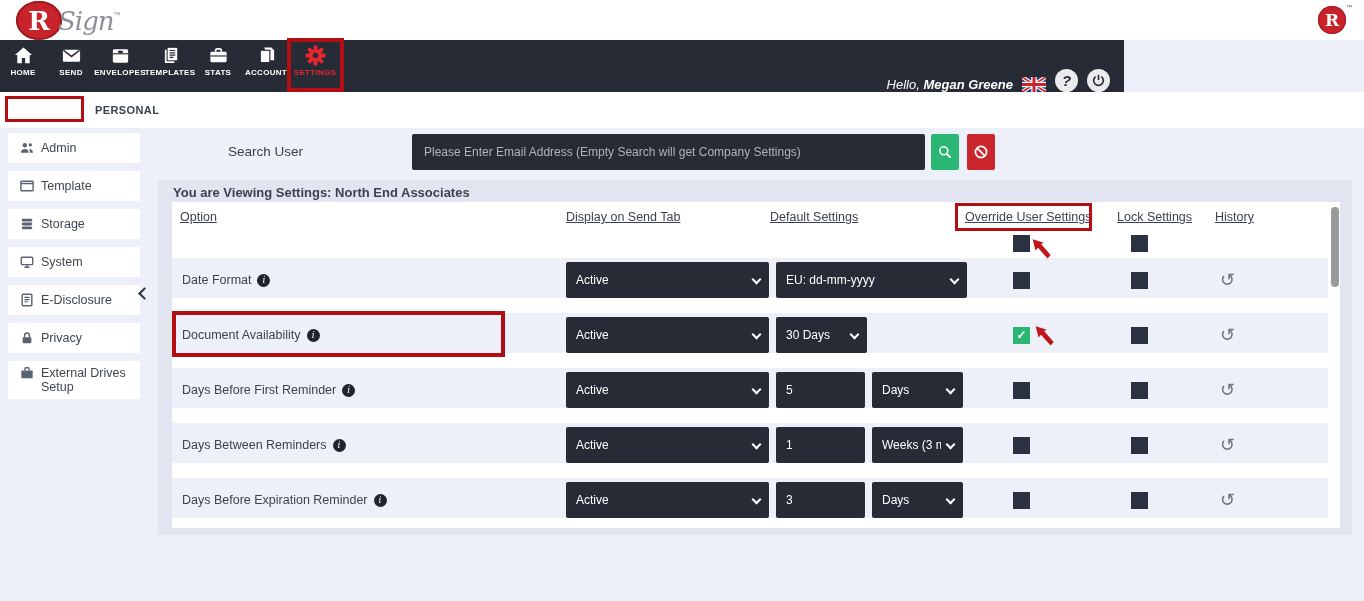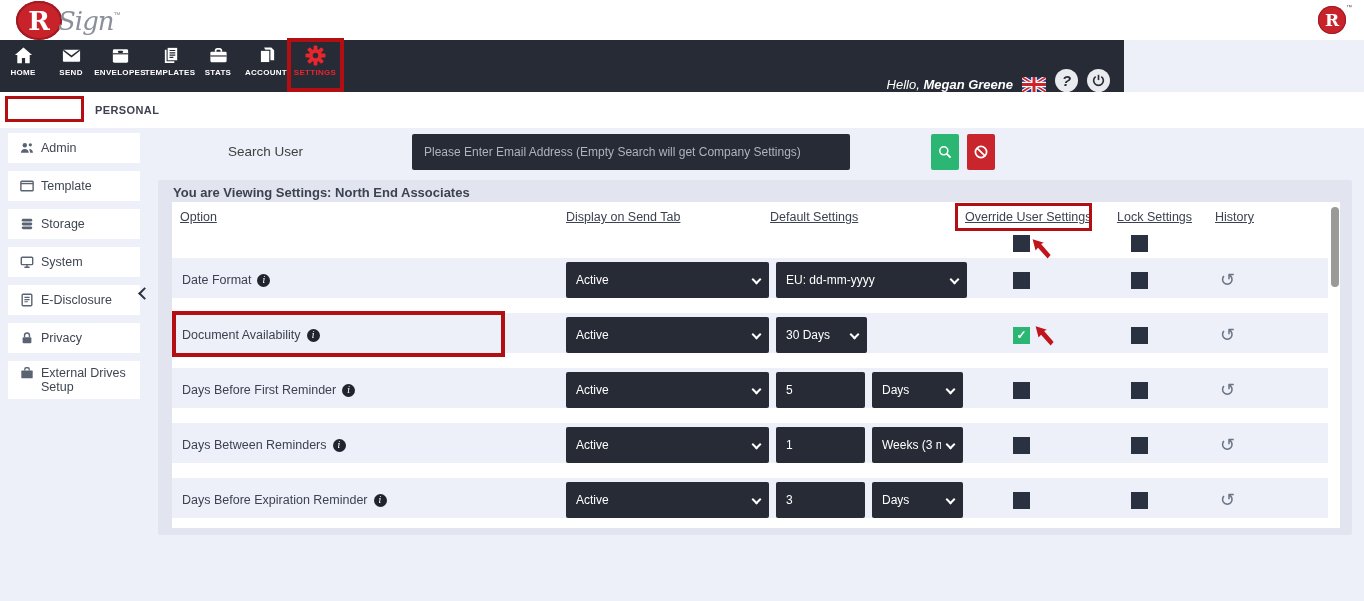--- a/index.html
+++ b/index.html
@@ -44,21 +44,21 @@
   .side-item svg { width:14px; height:14px; margin-right:7px; flex:0 0 auto; color:#5a6372; fill:#5a6372; }
   .side-item.active { color:#d22027; font-weight:bold; border-left:4px solid #c9252c; }
   .side-item.active svg { color:#d22027; fill:#d22027; }
   .side-item.tall { height:38px; align-items:flex-start; padding-top:5px; line-height:14px; }
   .collapse-handle { position:absolute; left:137px; top:287px; width:12px; height:14px; cursor:pointer; }
   .collapse-handle::before { content:""; position:absolute; left:3px; top:2px; width:7px; height:7px;
     border-left:2.5px solid #2a3140; border-bottom:2.5px solid #2a3140; transform:rotate(45deg); }
 
   
   .search-label { position:absolute; left:228px; top:144px; font-size:13.5px; color:#404040; }
-  .search-input { position:absolute; left:412px; top:134px; width:438px; height:36px; background:#262b36; border:none;
+  .search-input { position:absolute; left:412px; top:134px; width:513px; height:36px; background:#262b36; border:none;
     border-radius:2px; color:#fff; font-size:12px; padding:0 12px; font-family:"Liberation Sans", sans-serif; }
   .search-input::placeholder { color:#aeb3bd; }
   .sq-btn { position:absolute; top:134px; width:28px; height:36px; border:none; border-radius:2px; display:flex;
     align-items:center; justify-content:center; cursor:pointer; }
   .sq-btn.green { left:931px; background:#2bb673; }
   .sq-btn.red { left:967px; background:#c9252c; }
 
   
   .container { position:absolute; left:158px; top:180px; width:1194px; height:355px; background:#e2e5ef; border-radius:2px; }
   .banner { position:absolute; left:173px; top:185px; font-size:13px; font-weight:bold; color:#3c4250; }

